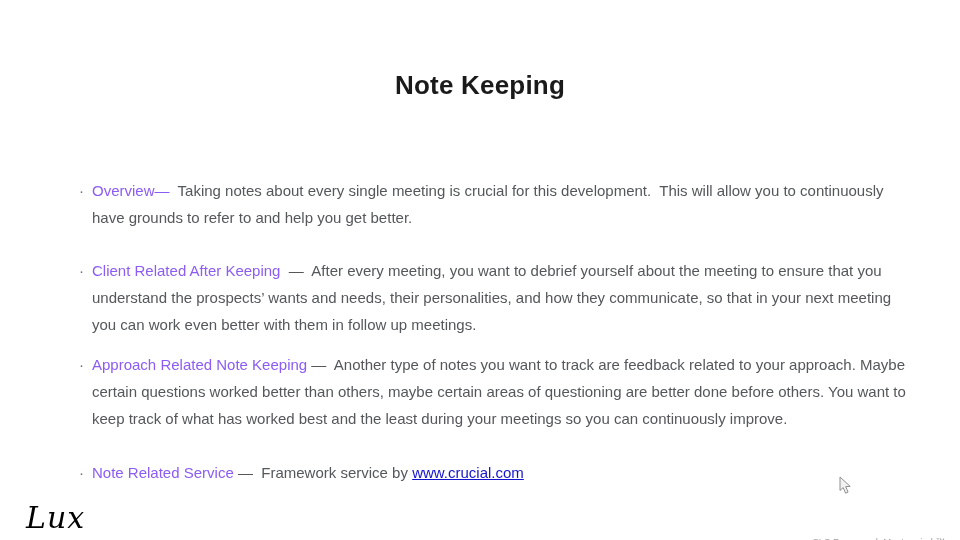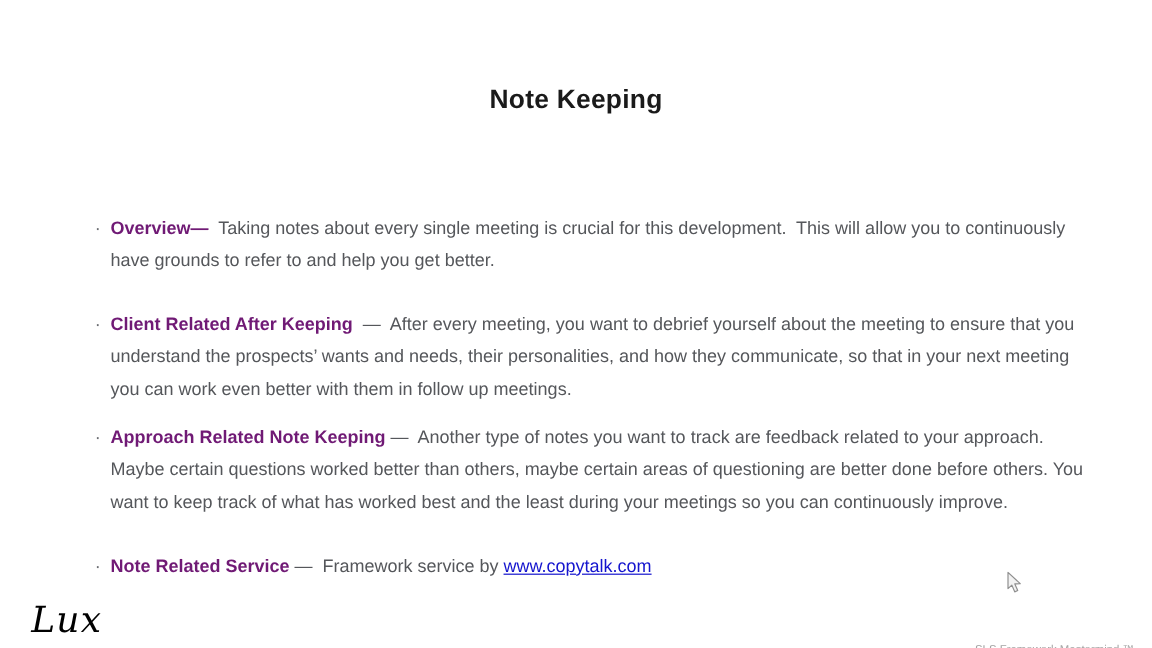--- a/index.html
+++ b/index.html
@@ -8,21 +8,21 @@
     width:960px;height:540px;
     background:#ffffff;
     overflow:hidden;
     font-family:"Liberation Sans", sans-serif;
   }
   .title{
     position:absolute;
     top:70px;left:0;width:100%;
     margin:0;
     text-align:center;
-    font-size:22px;
+    font-size:26px;
     font-weight:bold;
     letter-spacing:0.2px;
     color:#1a1a1a;
   }
   .bullets{
     list-style:none;
     margin:0;padding:0;
   }
   .bullets li{
     position:absolute;
@@ -38,22 +38,22 @@
   .b3{top:351px;}
   .b4{top:459px;}
   .marker{
     position:absolute;
     left:-13px;
     top:0;
     color:#6a6c70;
     font-size:15px;
   }
   .bh{
-    font-weight:bold;
-    color:#701a75;
+    font-weight:normal;
+    color:#8b5cf6;
     text-align:right;
   }
   .b4 a{
     color:#1414ce;
     text-decoration:underline;
     cursor:pointer;
   }
   .logo{
     position:absolute;
     left:26px;
@@ -89,21 +89,21 @@
   <h1 class="title">Note Keeping</h1>
 
   <ul class="bullets">
 
     <li class="b1"><span class="marker">·</span><span class="bh">Overview—</span><span>  Taking notes about every single meeting is crucial for this development.  This will allow you to continuously have grounds to refer to and help you get better.</span></li>
 
     <li class="b2"><span class="marker">·</span><span class="bh">Client Related After Keeping</span><span>  —  After every meeting, you want to debrief yourself about the meeting to ensure that you understand the prospects’ wants and needs, their personalities, and how they communicate, so that in your next meeting you can work even better with them in follow up meetings.</span></li>
 
     <li class="b3"><span class="marker">·</span><span class="bh">Approach Related Note Keeping</span><span> —  Another type of notes you want to track are feedback related to your approach. Maybe certain questions worked better than others, maybe certain areas of questioning are better done before others. You want to keep track of what has worked best and the least during your meetings so you can continuously improve.</span></li>
 
-    <li class="b4"><span class="marker">·</span><span class="bh">Note Related Service</span><span> —  Framework service by </span><a href="#">www.copytalk.com</a></li>
+    <li class="b4"><span class="marker">·</span><span class="bh">Note Related Service</span><span> —  Framework service by </span><a href="#">www.crucial.com</a></li>
 
   </ul>
 
   <div class="logo">Lux</div>
 
   <div class="tm">SLS Framework Mastermind ™</div>
 
   <svg class="cursor" viewBox="0 0 13 19" xmlns="http://www.w3.org/2000/svg">
     <path d="M1 1 L1 14.5 L4.2 11.6 L6.6 17.2 L9.1 16.1 L6.7 10.6 L11.2 10.4 Z" fill="#f2f2f2" stroke="#8f8f8f" stroke-width="1" stroke-linejoin="round"></path>
   </svg>

